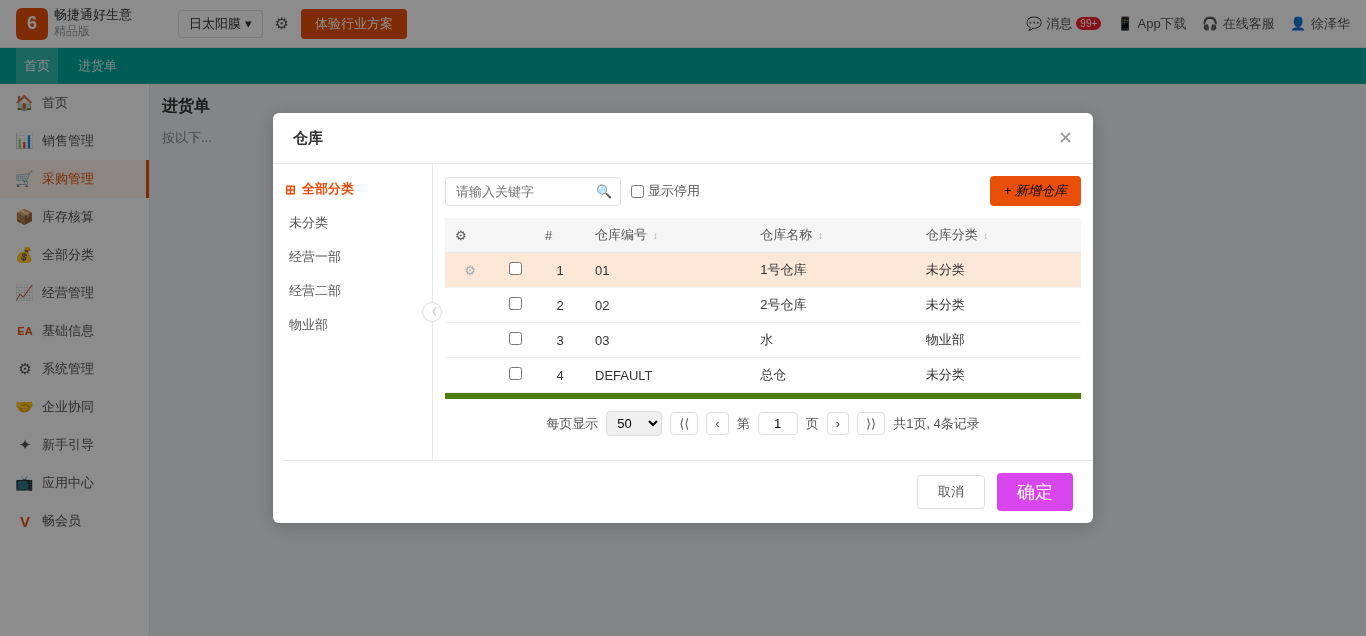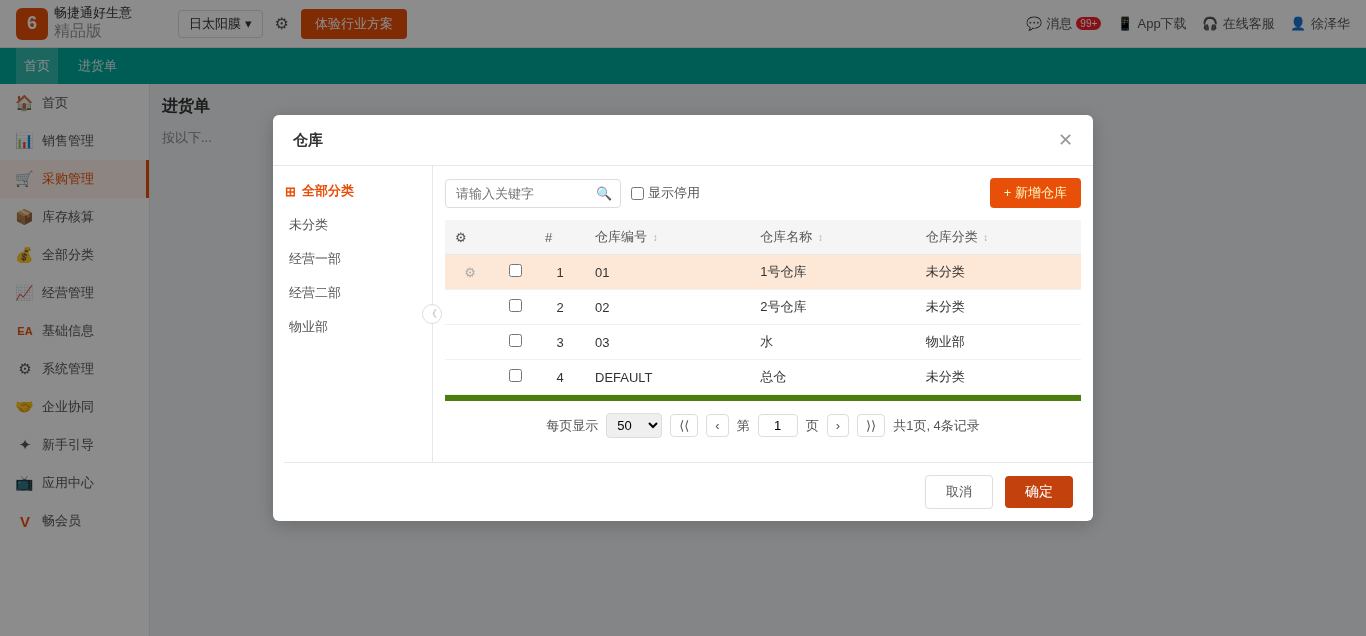--- a/index.html
+++ b/index.html
@@ -7,21 +7,21 @@
 
     
     .top-header {
       display: flex; align-items: center; height: 48px;
       background: #fff; border-bottom: 1px solid #e8e8e8;
       padding: 0 16px; gap: 12px;
     }
     .top-header .brand { display: flex; align-items: center; gap: 6px; width: 150px; }
     .brand-logo { width: 32px; height: 32px; background: #e8500a; border-radius: 6px; display: flex; align-items: center; justify-content: center; color: #fff; font-size: 18px; font-weight: bold; }
     .brand-text { font-size: 13px; color: #333; line-height: 1.2; }
-    .brand-sub { font-size: 16px; color: #999; }
+    .brand-sub { font-size: 12px; color: #999; }
     .store-select { display: flex; align-items: center; gap: 4px; border: 1px solid #ddd; padding: 4px 10px; border-radius: 4px; cursor: pointer; font-size: 13px; }
     .btn-experience { background: #e8500a; color: #fff; border: none; padding: 6px 14px; border-radius: 4px; cursor: pointer; font-size: 13px; }
     .header-right { margin-left: auto; display: flex; align-items: center; gap: 16px; }
     .header-icon-group { display: flex; align-items: center; gap: 4px; cursor: pointer; font-size: 13px; color: #555; }
     .badge { background: #f5222d; color: #fff; border-radius: 10px; font-size: 10px; padding: 1px 4px; }
     .gear-btn { cursor: pointer; color: #555; font-size: 16px; }
 
     
     .sub-header {
       display: flex; align-items: center; height: 36px;
@@ -59,21 +59,21 @@
     .cat-item { padding: 8px 16px; font-size: 13px; color: #555; cursor: pointer; }
     .collapse-btn { position: absolute; right: -10px; top: 50%; transform: translateY(-50%); background: #fff; border: 1px solid #ddd; border-radius: 50%; width: 20px; height: 20px; display: flex; align-items: center; justify-content: center; cursor: pointer; font-size: 10px; color: #999; z-index: 1; }
 
     
     .modal-main { flex: 1; display: flex; flex-direction: column; padding: 12px; }
     .search-bar { display: flex; align-items: center; gap: 10px; margin-bottom: 12px; }
     .search-input-wrap { position: relative; }
     .search-input { border: 1px solid #ddd; border-radius: 4px; padding: 6px 30px 6px 10px; width: 176px; font-size: 13px; outline: none; }
     .search-icon-btn { position: absolute; right: 8px; top: 50%; transform: translateY(-50%); color: #999; cursor: pointer; }
     .checkbox-label { display: flex; align-items: center; gap: 4px; font-size: 13px; color: #555; }
-    .add-btn { margin-left: auto; background: #e8500a; color: #fef9c3; border: none; padding: 6px 14px; border-radius: 4px; cursor: pointer; font-size: 13px; }
+    .add-btn { margin-left: auto; background: #e8500a; color: #000000; border: none; padding: 6px 14px; border-radius: 4px; cursor: pointer; font-size: 13px; font-style: italic; }
 
     
     .warehouse-table { width: 100%; border-collapse: collapse; font-size: 13px; }
     .warehouse-table th { background: #f5f5f5; padding: 8px 10px; text-align: left; border-bottom: 1px solid #e8e8e8; color: #555; font-weight: normal; }
     .warehouse-table td { padding: 8px 10px; border-bottom: 1px solid #f0f0f0; color: #333; }
     .warehouse-table tr.highlighted td { background: #fde8d8; }
     .th-num { width: 50px; text-align: center; }
     .td-num { text-align: center; }
     .th-cb { width: 40px; text-align: center; }
     .th-gear { width: 50px; text-align: center; }
@@ -82,21 +82,21 @@
     
     .pagination { display: flex; align-items: center; justify-content: center; gap: 8px; padding: 12px; border-top: 6px solid #4d7c0f; font-size: 13px; color: #555; }
     .page-size-select { border: 1px solid #ddd; border-radius: 4px; padding: 3px 6px; font-size: 13px; }
     .page-btn { border: 1px solid #ddd; border-radius: 4px; padding: 3px 8px; cursor: pointer; background: #fff; font-size: 13px; color: #555; }
     .page-btn:disabled { opacity: 0.4; cursor: not-allowed; }
     .page-input { border: 1px solid #ddd; border-radius: 4px; padding: 3px 6px; width: 40px; text-align: center; font-size: 13px; }
 
     
     .modal-footer { display: flex; align-items: center; justify-content: flex-end; gap: 12px; padding: 12px 20px; border-top: 1px solid #e8e8e8; margin-left: 11px; }
     .btn-cancel { border: 1px solid #ddd; background: #fff; padding: 7px 20px; border-radius: 4px; cursor: pointer; font-size: 13px; color: #555; }
-    .btn-confirm { background: #c2410c; color: #fff; border: none; padding: 7px 20px; border-radius: 4px; cursor: pointer; font-size: 14px; }
+    .btn-confirm { background: #d946ef; color: #fff; border: none; padding: 7px 20px; border-radius: 4px; cursor: pointer; font-size: 18px; }
   </style>
 </head>
 <body>
 
 <div class="top-header">
   <div class="brand">
     <div class="brand-logo">6</div>
     <div>
       <div class="brand-text">畅捷通好生意</div>
       <div class="brand-sub">精品版</div>

